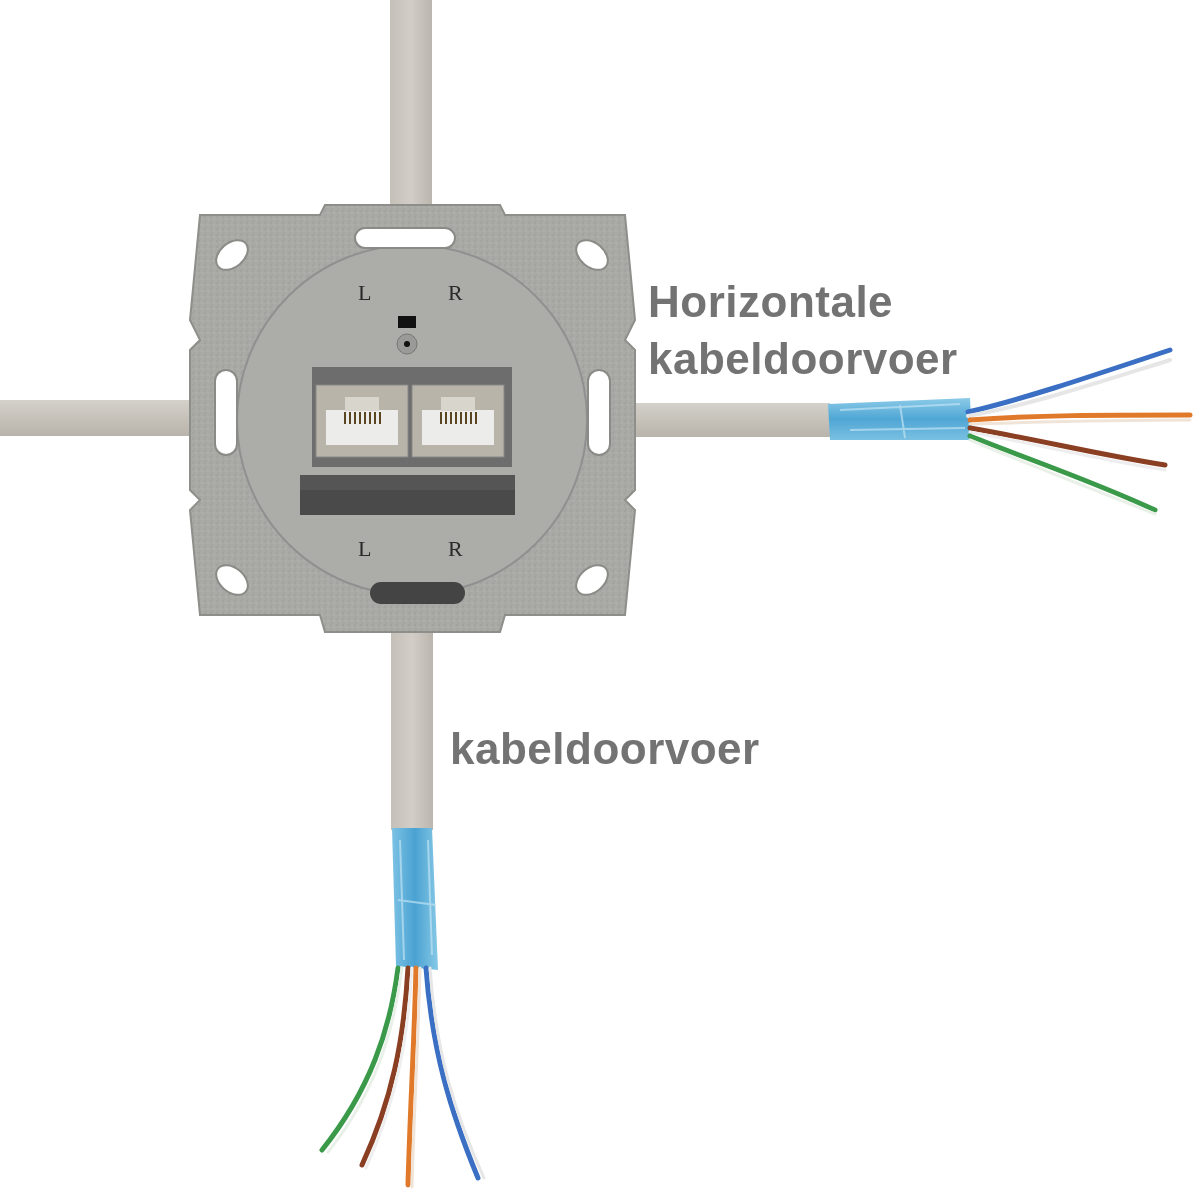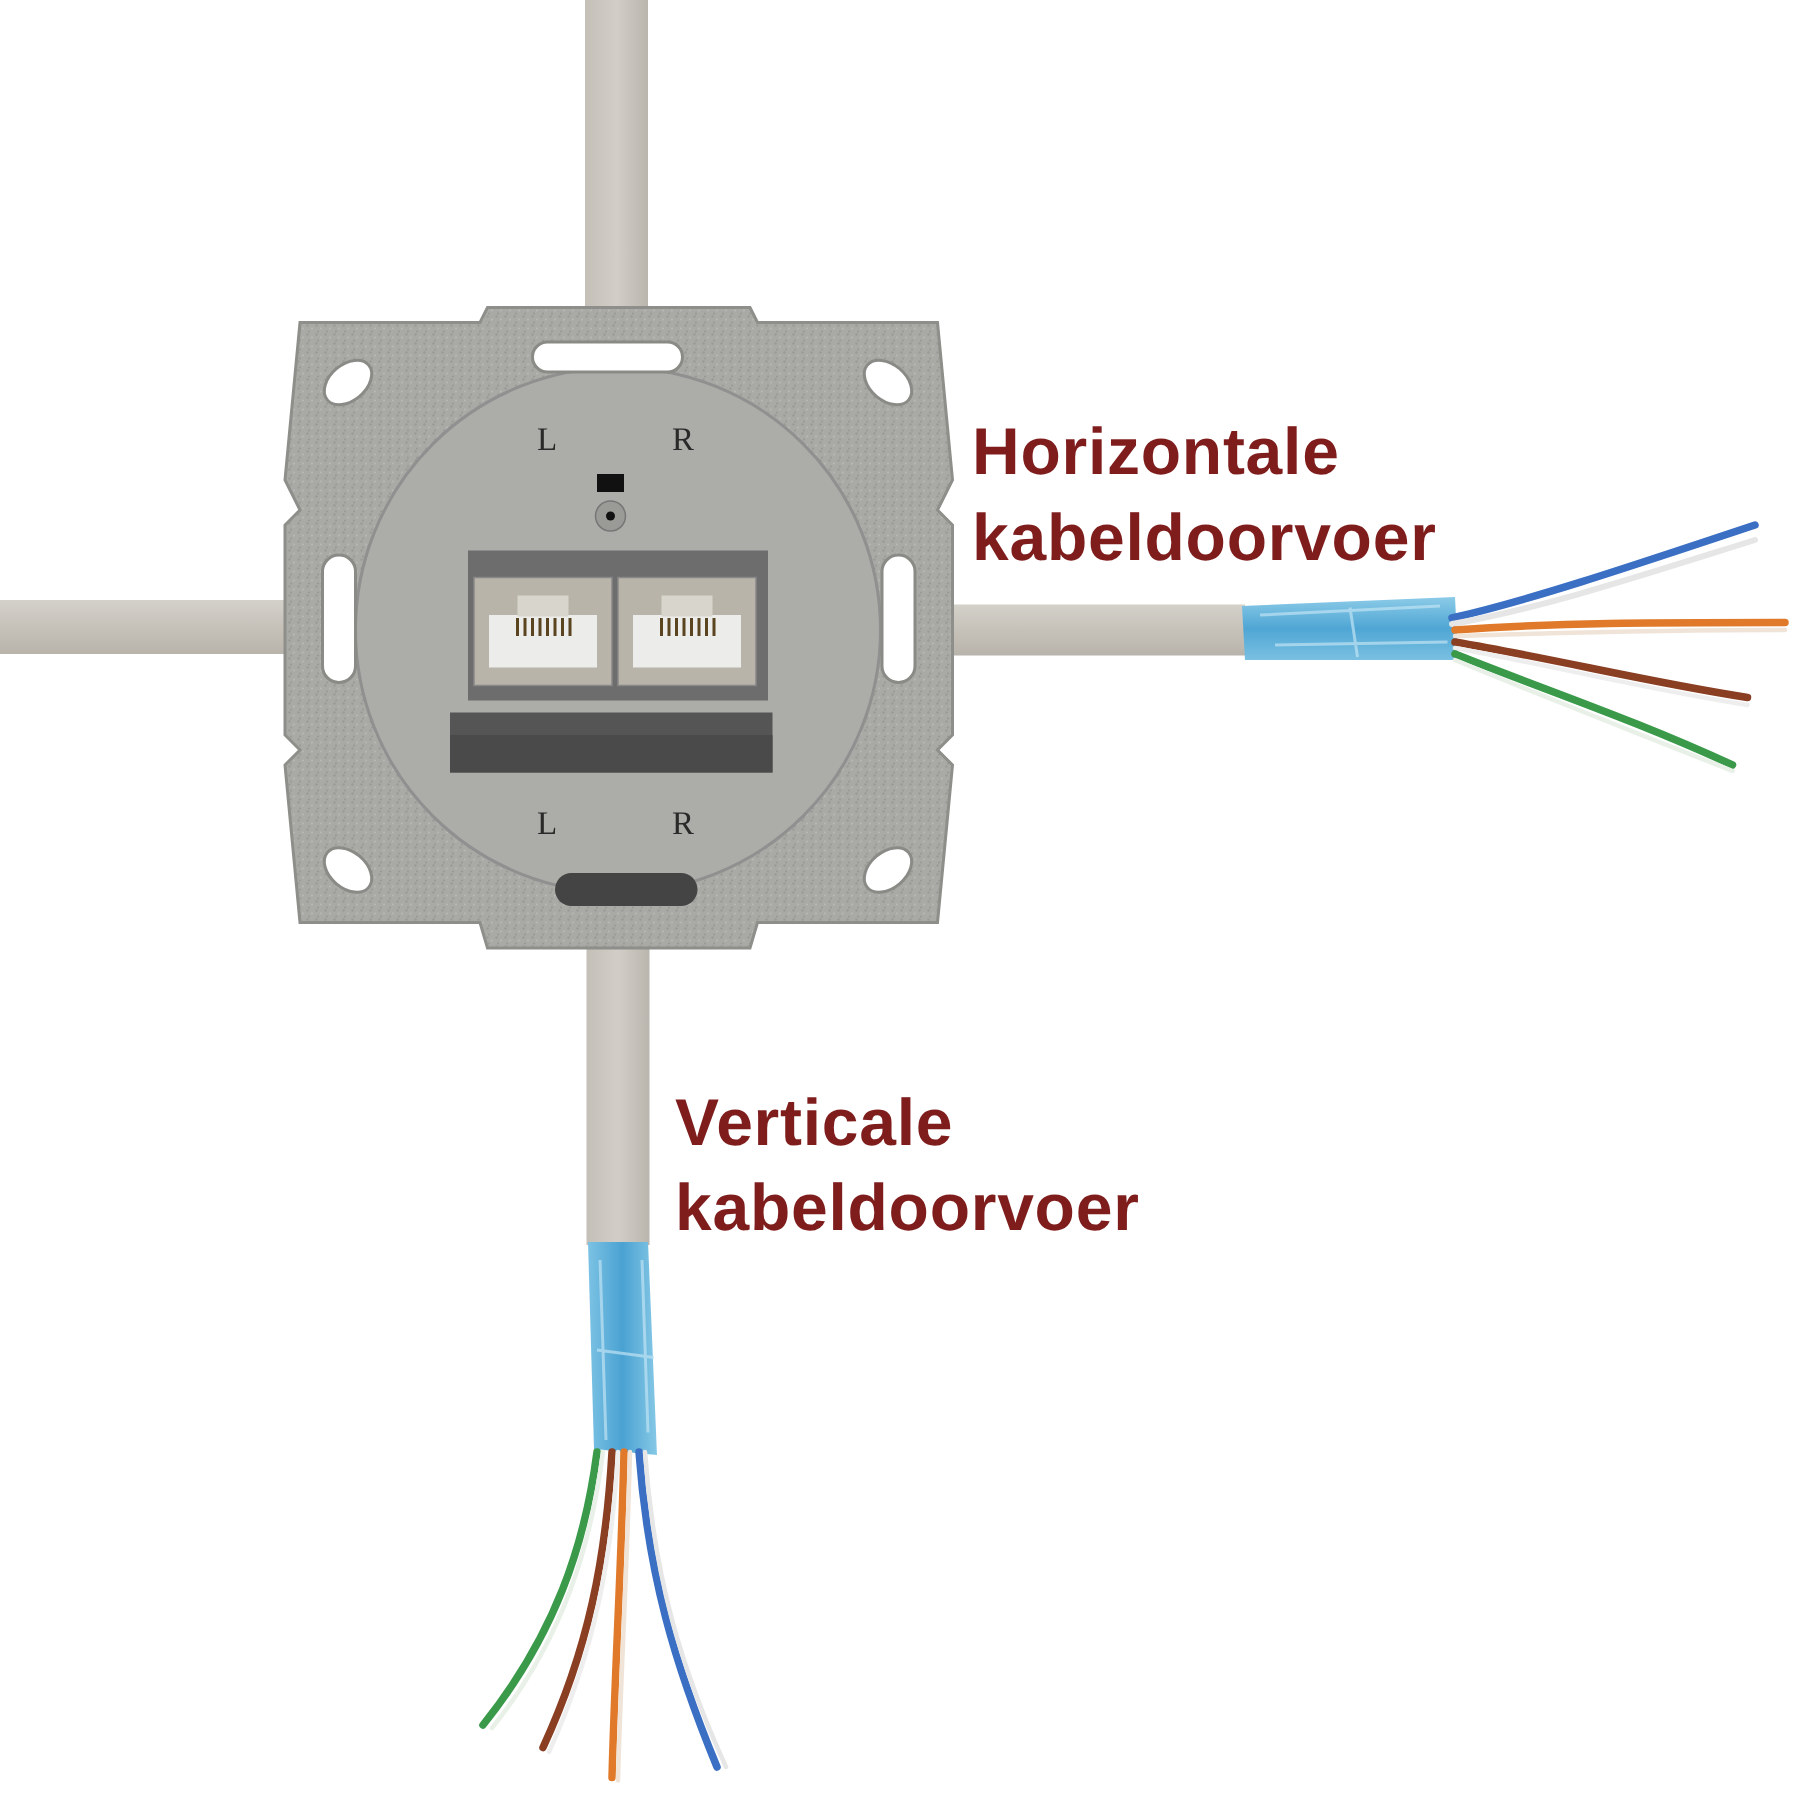--- a/index.html
+++ b/index.html
@@ -2,21 +2,21 @@
 <html><head>
 <meta charset="utf-8">
 <style>
   html, body { margin: 0; padding: 0; background: #ffffff; }
   body { width: 1200px; height: 1200px; position: relative; overflow: hidden; font-family: "Liberation Sans", sans-serif; }
   svg.scene { position: absolute; left: 0; top: 0; }
   .label {
     position: absolute;
     font-family: "Liberation Sans", sans-serif;
     font-weight: bold;
-    color: #7f1d1d;
+    color: #737373;
     font-size: 44px;
     line-height: 1.3;
     letter-spacing: 0.5px;
   }
   .label span { display: block; white-space: nowrap; }
   .embossed {
     font-family: "Liberation Serif", serif;
     font-size: 22px;
     fill: #2a2a2a;
   }
@@ -157,15 +157,14 @@
     </g>
   </g>
 </svg>
 
 <div class="label" style="left:648px; top:273px;">
   <span>Horizontale</span>
   <span>kabeldoorvoer</span>
 </div>
 
 <div class="label" style="left:450px; top:720px;">
-  <span>Verticale</span>
   <span>kabeldoorvoer</span>
 </div>
 
 </body></html>

